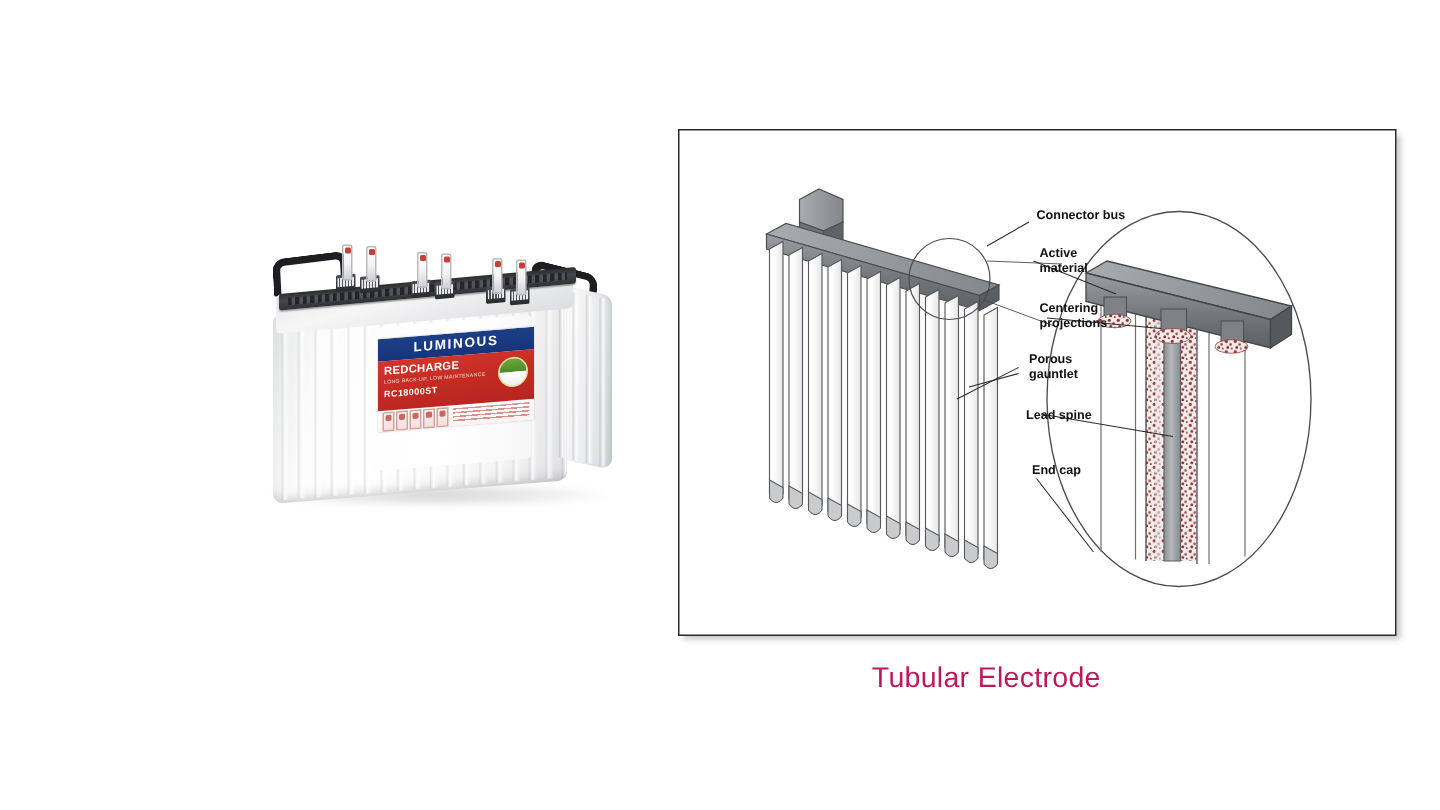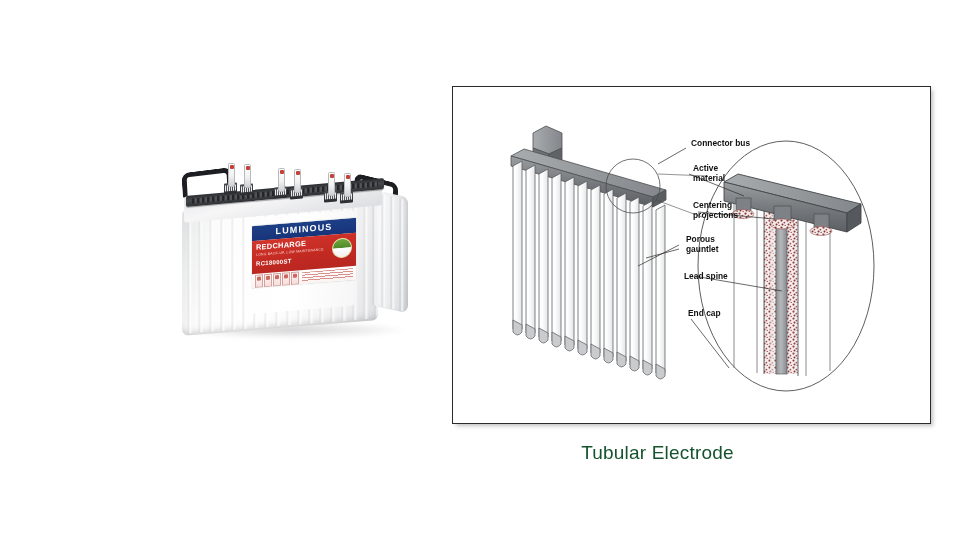--- a/index.html
+++ b/index.html
@@ -354,21 +354,21 @@
   }
 
   .caption {
     position: absolute;
     left: 452px;
     top: 442px;
     width: 411px;
     text-align: center;
     font-family: "Liberation Sans", sans-serif;
     font-size: 19px;
-    color: #14532d;
+    color: #be185d;
     letter-spacing: 0.2px;
   }
 
   .diag-label {
     font-family: "Liberation Sans", sans-serif;
     font-size: 8.4px;
     font-weight: bold;
     fill: #101010;
   }
 </style>

